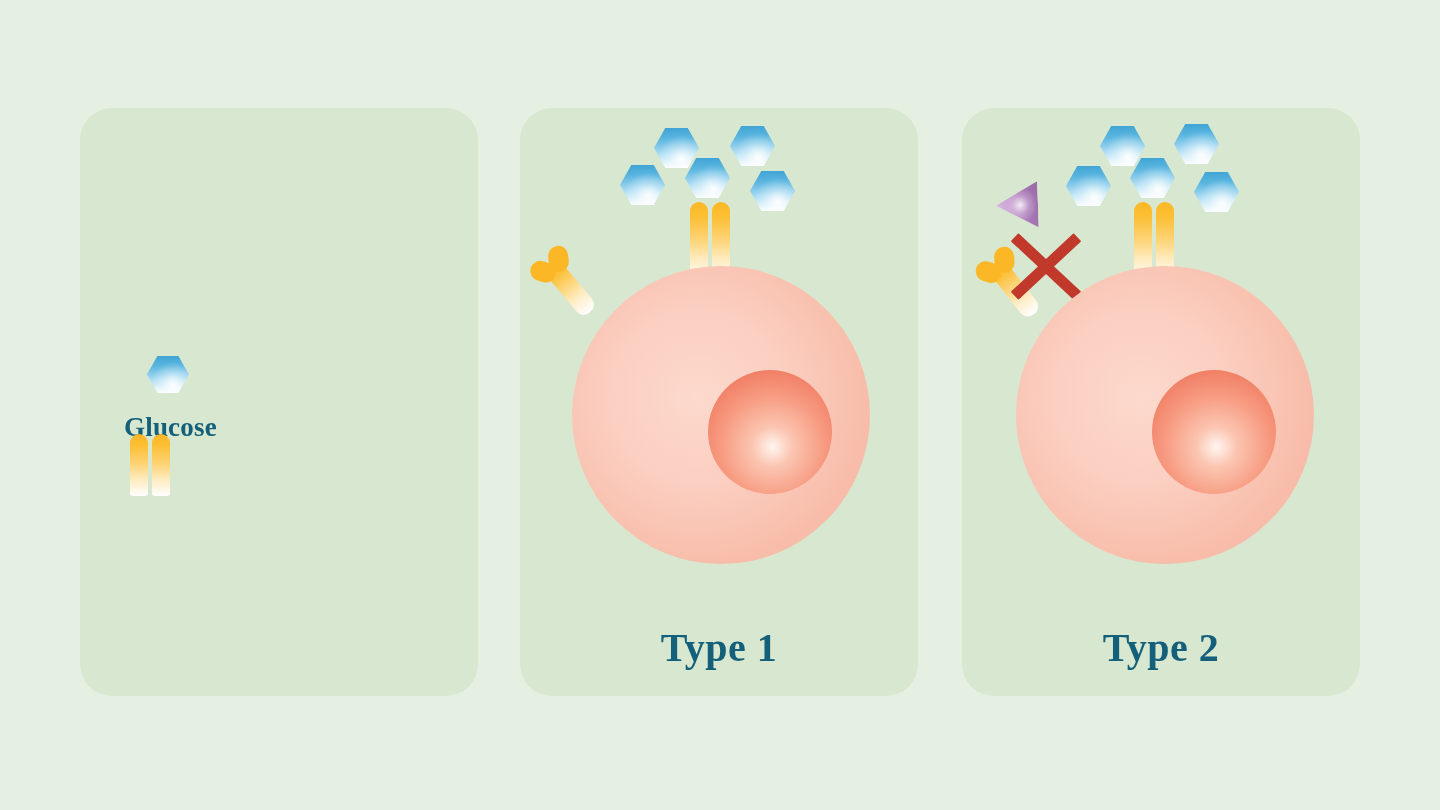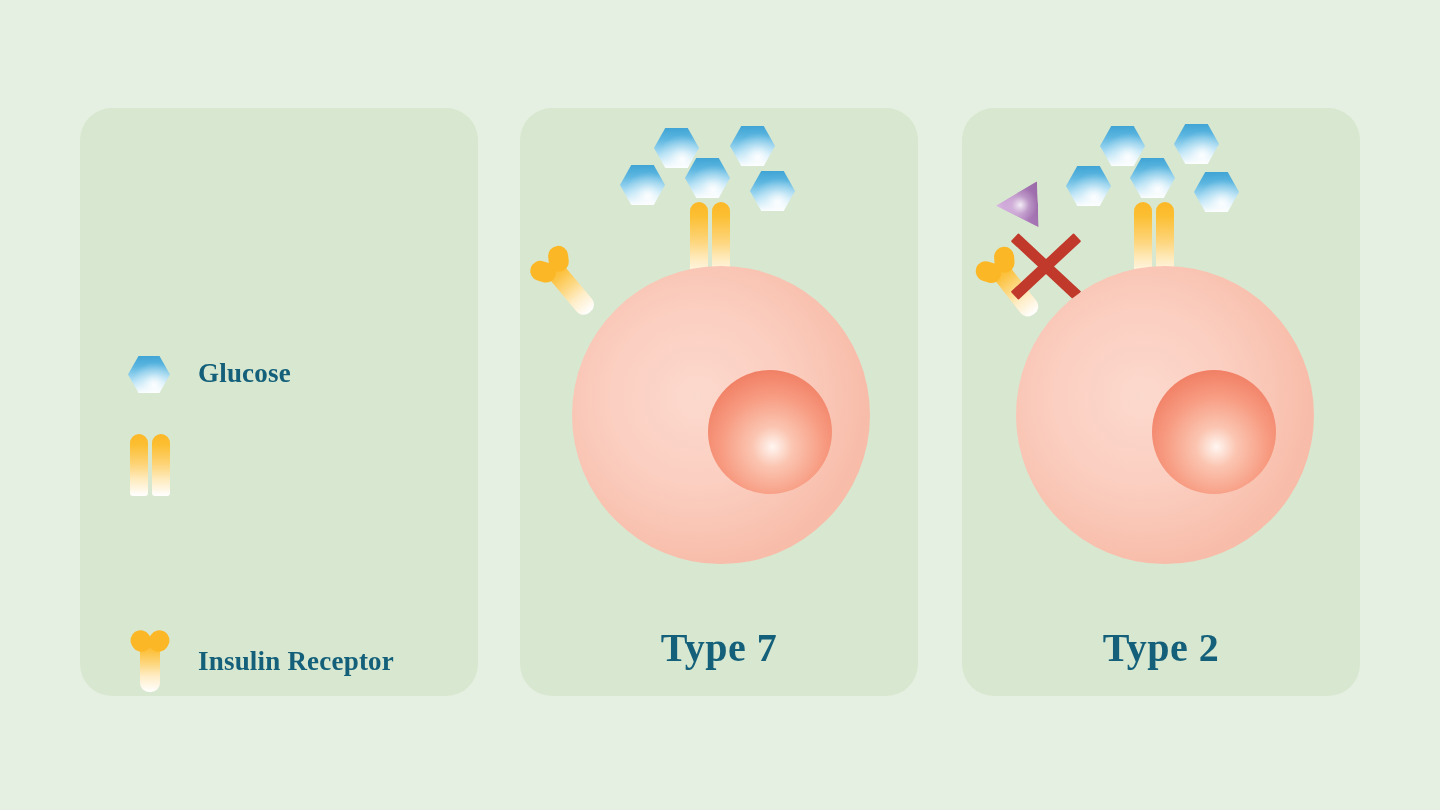--- a/index.html
+++ b/index.html
@@ -30,22 +30,23 @@
 
   #legend-panel { left: 80px;  top: 108px; width: 398px; height: 588px; }
   #type1-panel  { left: 520px; top: 108px; width: 398px; height: 588px; }
   #type2-panel  { left: 962px; top: 108px; width: 398px; height: 588px; }
 
   
   .legend-row {
     position: absolute;
     left: 44px;
     display: flex;
-    align-items: center;
+    align-items: flex-end;
     height: 70px;
+    flex-direction: column;
   }
   #legend-row-0 { top: 230px; }
   #legend-row-1 { top: 322px; }
   #legend-row-2 { top: 424px; }
   #legend-row-3 { top: 518px; }
 
   .legend-icon-box {
     width: 74px;
     height: 70px;
     position: relative;
@@ -174,30 +175,20 @@
     <div class="legend-row" id="legend-row-1">
       <div class="legend-icon-box">
         <div class="channel" style="left:4px; top:4px; width:44px; height:62px;">
           <div class="channel-bar" style="left:2px;"></div>
           <div class="channel-bar" style="left:24px;"></div>
         </div>
       </div>
     </div>
 
 
-    <div class="legend-row" id="legend-row-3">
-      <div class="legend-icon-box">
-        <div class="receptor" style="left:4px; top:2px; width:44px; height:64px;">
-          <div class="recep-stem" style="top:12px; height:52px;"></div>
-          <div class="recep-arm" style="left:3px;  top:2px; height:22px; transform:rotate(-32deg);"></div>
-          <div class="recep-arm" style="left:21px; top:2px; height:22px; transform:rotate(32deg);"></div>
-        </div>
-      </div>
-      <div class="legend-label">Insulin Receptor</div>
-    </div>
 
   </div>
 
   <div class="panel" id="type1-panel">
 
     <div class="hex" style="left:134px; top:20px; width:45px; height:40px;"></div>
     <div class="hex" style="left:210px; top:18px; width:45px; height:40px;"></div>
     <div class="hex" style="left:100px; top:57px; width:45px; height:40px;"></div>
     <div class="hex" style="left:165px; top:50px; width:45px; height:40px;"></div>
     <div class="hex" style="left:230px; top:63px; width:45px; height:40px;"></div>
@@ -210,21 +201,21 @@
     <div class="receptor" style="left:48px; top:128px; width:44px; height:76px; transform:rotate(-40deg); transform-origin:50% 100%;">
       <div class="recep-stem" style="top:14px; height:62px;"></div>
       <div class="recep-arm" style="left:2px;  top:2px; height:26px; transform:rotate(-34deg);"></div>
       <div class="recep-arm" style="left:22px; top:2px; height:26px; transform:rotate(34deg);"></div>
     </div>
 
     <div class="cell" style="left:52px; top:158px; width:298px; height:298px;">
       <div class="nucleus" style="left:136px; top:104px; width:124px; height:124px;"></div>
     </div>
 
-    <div class="panel-caption">Type 7</div>
+    <div class="panel-caption">Type 1</div>
   </div>
 
   <div class="panel" id="type2-panel">
 
     <div class="hex" style="left:138px; top:18px; width:45px; height:40px;"></div>
     <div class="hex" style="left:212px; top:16px; width:45px; height:40px;"></div>
     <div class="hex" style="left:104px; top:58px; width:45px; height:40px;"></div>
     <div class="hex" style="left:168px; top:50px; width:45px; height:40px;"></div>
     <div class="hex" style="left:232px; top:64px; width:45px; height:40px;"></div>
 

